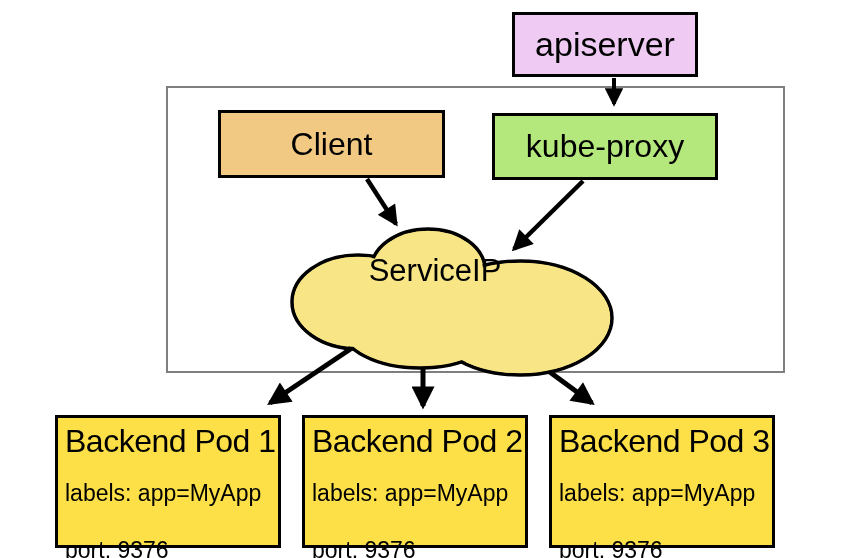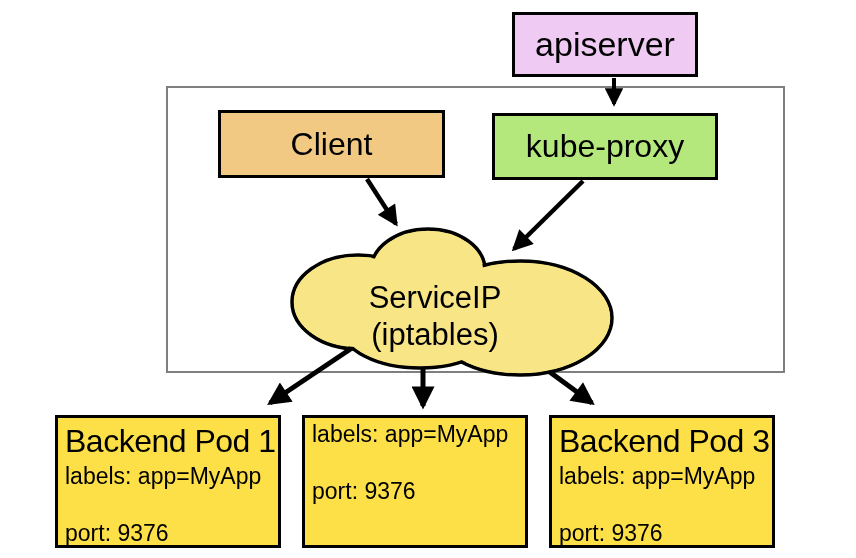--- a/index.html
+++ b/index.html
@@ -54,21 +54,21 @@
     font-size: 32px;
   }
 
   #diagram-svg {
     left: 0; top: 0;
     z-index: 3;
     pointer-events: none;
   }
 
   #cloud-label {
-    left: 320px; top: 279px; width: 230px;
+    left: 320px; top: 252px; width: 230px;
     text-align: center;
     font-size: 31px;
     line-height: 37px;
     color: #000;
     z-index: 4;
   }
 
   .pod-box {
     top: 415px; width: 226px; height: 133px;
     background: #fde047;
@@ -85,21 +85,21 @@
     line-height: 42px;
     letter-spacing: -0.5px;
     white-space: nowrap;
   }
   .pod-line {
     font-size: 23px;
     line-height: 29px;
     white-space: nowrap;
     margin-top: 28px;
   }
-  .pod-line.first { margin-top: 0; }
+  .pod-line.first { margin-top: 17px; }
 </style>
 </head>
 <body>
 
 <div id="canvas">
 
   <div id="node-box" class="abs"></div>
 
   <div id="apiserver-box" class="abs shape-box">
     <span>apiserver</span>
@@ -140,30 +140,30 @@
         <ellipse cx="420" cy="328" rx="76" ry="38"></ellipse>
       </g>
     </g>
 
     <line x1="367" y1="179" x2="396" y2="224" stroke="#000" stroke-width="4.5" marker-end="url(#ah)"></line>
     <line x1="583" y1="181" x2="514" y2="249" stroke="#000" stroke-width="4.5" marker-end="url(#ah)"></line>
   </svg>
 
   <div id="cloud-label" class="abs">
     <div>ServiceIP</div>
-    <div>(iptables)</div>
   </div>
 
   <div id="pod-1" class="abs pod-box">
     <div class="pod-title">Backend Pod 1</div>
     <div class="pod-line first">labels: app=MyApp</div>
     <div class="pod-line">port: 9376</div>
   </div>
 
   <div id="pod-2" class="abs pod-box">
+    <div class="pod-title">Backend Pod 2</div>
     <div class="pod-line first">labels: app=MyApp</div>
     <div class="pod-line">port: 9376</div>
   </div>
 
   <div id="pod-3" class="abs pod-box">
     <div class="pod-title">Backend Pod 3</div>
     <div class="pod-line first">labels: app=MyApp</div>
     <div class="pod-line">port: 9376</div>
   </div>
 

